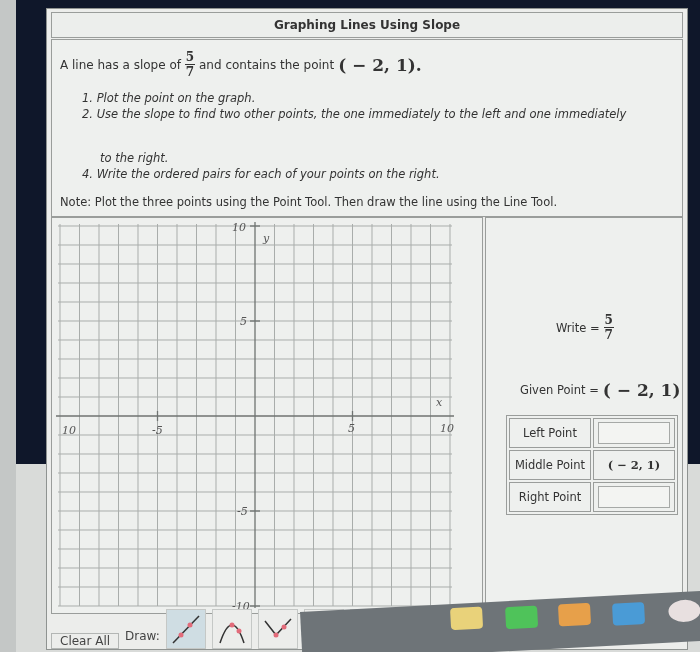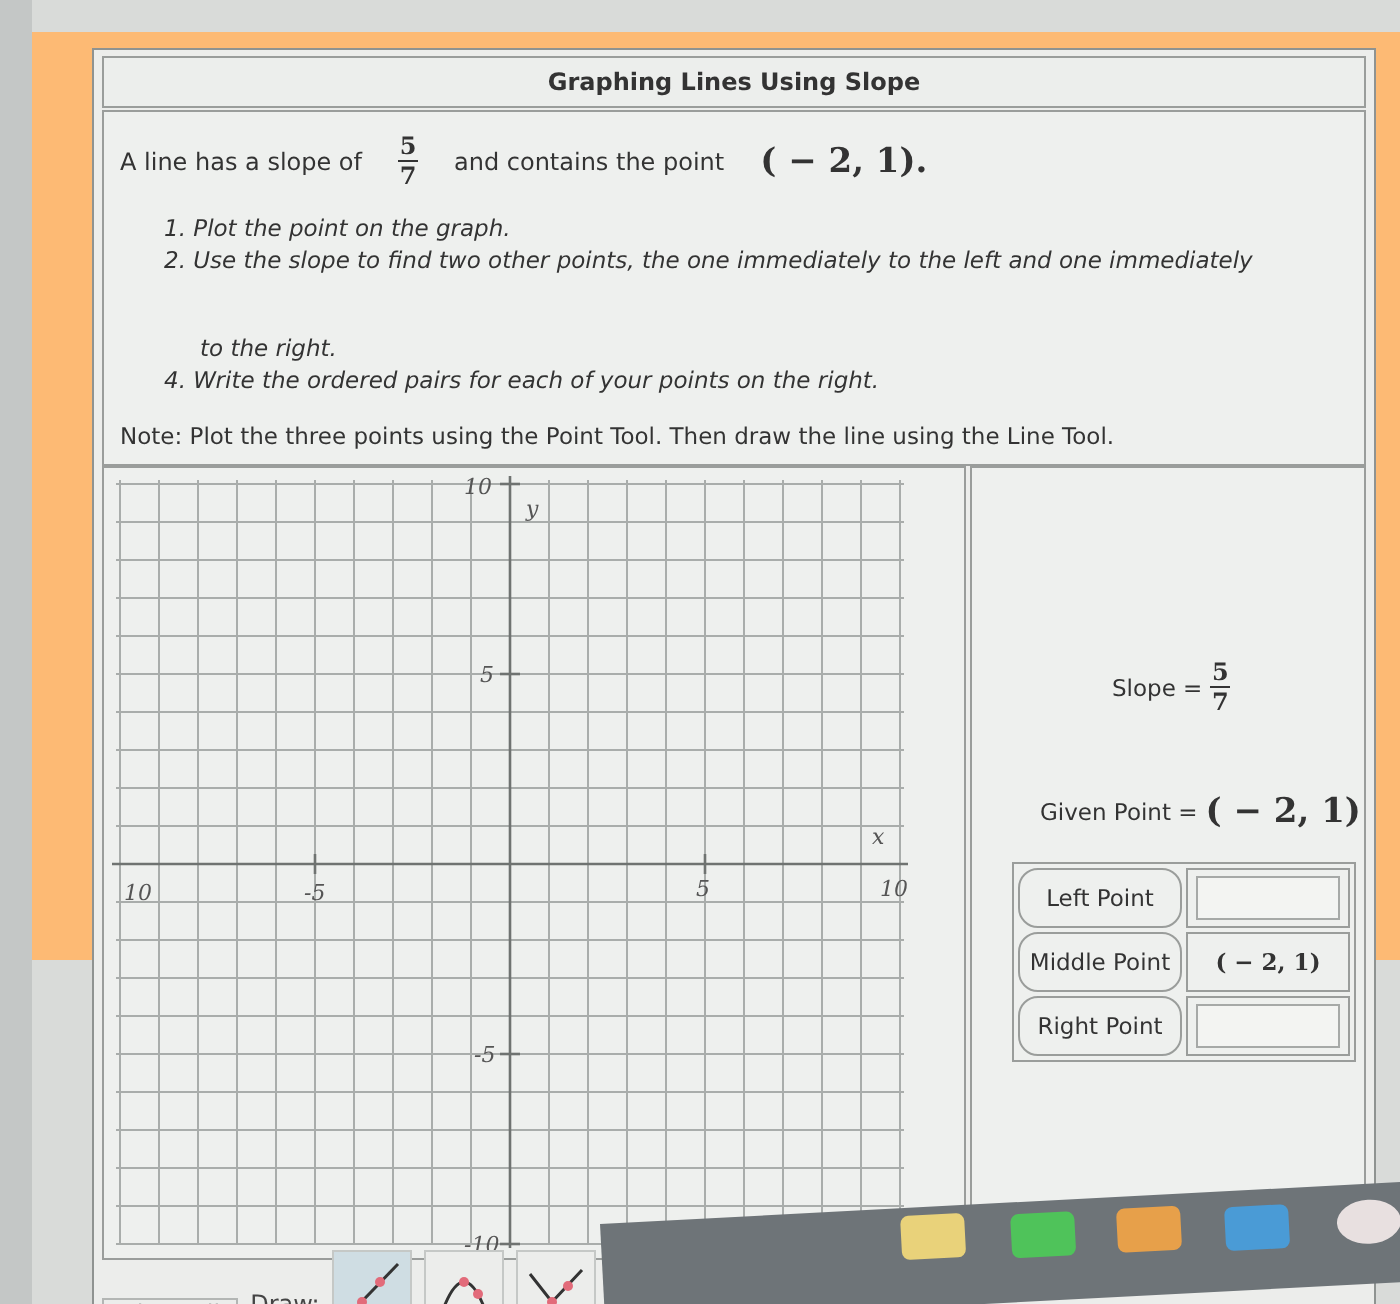--- a/index.html
+++ b/index.html
@@ -3,37 +3,37 @@
 <meta charset="utf-8">
 <style>
   html, body { margin:0; padding:0; }
   body {
     width:700px; height:652px; overflow:hidden; position:relative;
     background:#d9dbd9;
     font-family:"DejaVu Sans", sans-serif; color:#333;
   }
   .screen-left { position:absolute; left:0; top:0; width:16px; height:652px; background:#c4c7c6; }
   .page {
-    position:absolute; left:16px; top:16px; width:684px; height:464px;
-    background:#fdba74;
+    position:absolute; left:16px; top:0; width:684px; height:464px;
+    background:#0f172a;
   }
   .panel {
     position:absolute; left:30px; top:8px; width:640px; height:640px;
     border:1px solid #8f9391; background:#ecedeb;
   }
   .title-bar {
     position:absolute; left:4px; top:3px; width:630px; height:24px;
     border:1px solid #9a9d9b; background:#eceeec;
     text-align:center; font-weight:bold; font-size:12px; line-height:24px; color:#333;
   }
   .question {
     position:absolute; left:4px; top:30px; width:630px; height:176px;
     border:1px solid #9a9d9b; background:#eef0ee;
   }
-  .q-line { position:absolute; left:8px; top:10px; font-size:12px; display:flex; align-items:center; gap:18px; }
+  .q-line { position:absolute; left:8px; top:10px; font-size:12px; display:flex; align-items:center; gap:4px; }
   .frac { display:inline-flex; flex-direction:column; align-items:center; font-family:"DejaVu Serif", serif; font-weight:bold; font-size:12px; line-height:14px; }
   .frac .bar { width:10px; border-top:1px solid #333; }
   .math { font-family:"DejaVu Serif", serif; font-weight:bold; font-size:17px; }
   .steps { position:absolute; left:30px; top:50px; font-size:11.5px; line-height:16px; margin:0; padding:0; list-style:none;font-style:italic; }
   .steps li { margin:0; }
   .steps .indent { padding-left:18px;margin-top:28px; }
   .note { position:absolute; left:8px; top:155px; font-size:11.5px; }
 
   .graph-wrap {
     position:absolute; left:4px; top:208px; width:430px; height:395px;
@@ -43,21 +43,21 @@
     position:absolute; left:438px; top:208px; width:196px; height:395px;
     border:1px solid #9a9d9b; background:#eef0ee;
   }
   .slope-row { position:absolute; left:70px; top:95px; font-size:11.5px; display:flex; align-items:center; gap:4px; }
   .given-row { position:absolute; left:34px; top:162px; font-size:11.5px; display:flex; align-items:center; gap:4px;text-align:center; }
   .pts-table {
     position:absolute; left:20px; top:197px; width:172px;
     border:1px solid #9a9d9b; border-collapse:separate; border-spacing:2px; background:#eef0ee;
   }
   .pts-table td { border:1px solid #9a9d9b; height:28px; font-size:11.5px; padding:0 4px; }
-  .pts-table td.label { width:78px; text-align:center;border-radius:10px; }
+  .pts-table td.label { width:78px; text-align:center; }
   .pts-table td.val { text-align:center; }
   .answer-box { display:inline-block; width:70px; height:20px; border:1px solid #a6a9a7; background:#f3f4f2; vertical-align:middle; }
 
   .toolbar { position:absolute; left:4px; top:608px; height:32px; display:flex; align-items:flex-end; gap:6px; }
   .clear-btn { border:1px solid #b3b6b4; background:#ecedeb; font-size:12px; padding:0 8px; color:#444; }
   .draw-label { font-size:12px; color:#444; padding-bottom:6px; }
   .tool { width:38px; height:38px; border:1px solid #c5c8c6; background:#ecedeb; display:flex; align-items:center; justify-content:center; }
   .tool.active { background:#cfdde3; }
 
   .taskbar {
@@ -160,21 +160,21 @@
           <text x="185" y="297">-5</text>
           <text x="180" y="392">-10</text>
           <text x="211" y="24">y</text>
           <text x="384" y="188">x</text>
         </g>
       </svg>
     </div>
 
     <div class="side-wrap">
       <div class="slope-row">
-        <span>Slope =</span>
+        <span>Write =</span>
         <span class="frac">
           <span>5</span>
           <span class="bar"></span>
           <span>7</span>
         </span>
       </div>
       <div class="given-row">
         <span>Given Point =</span>
         <span class="math">( − 2, 1)</span>
       </div>

